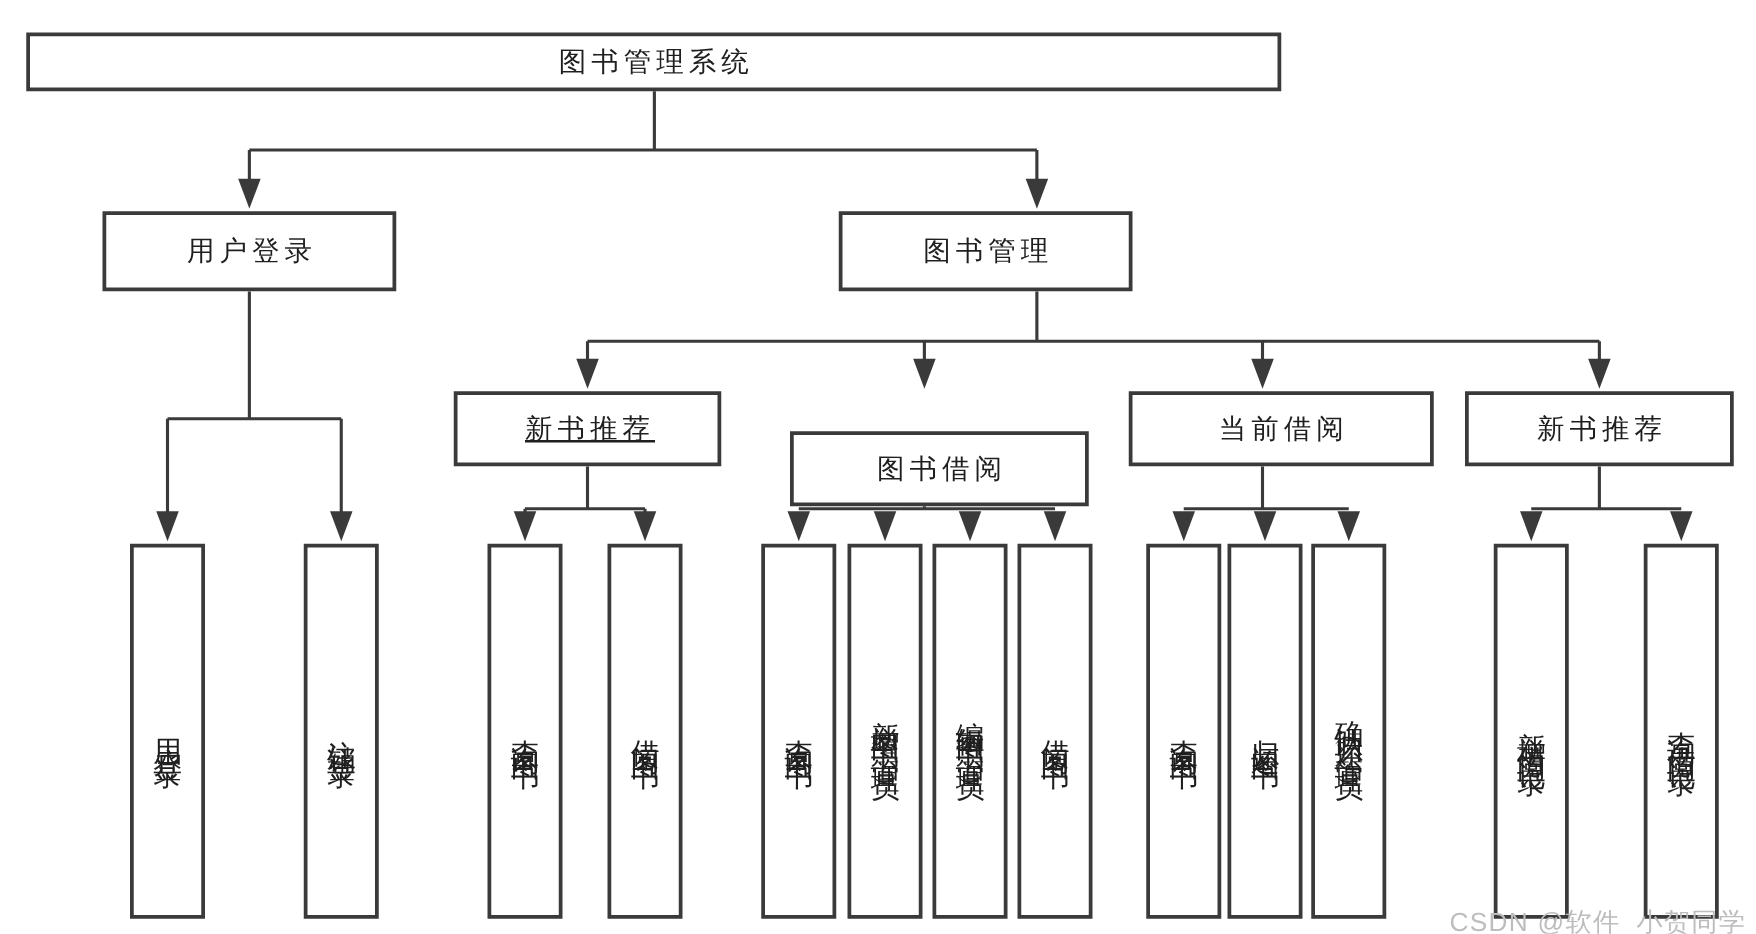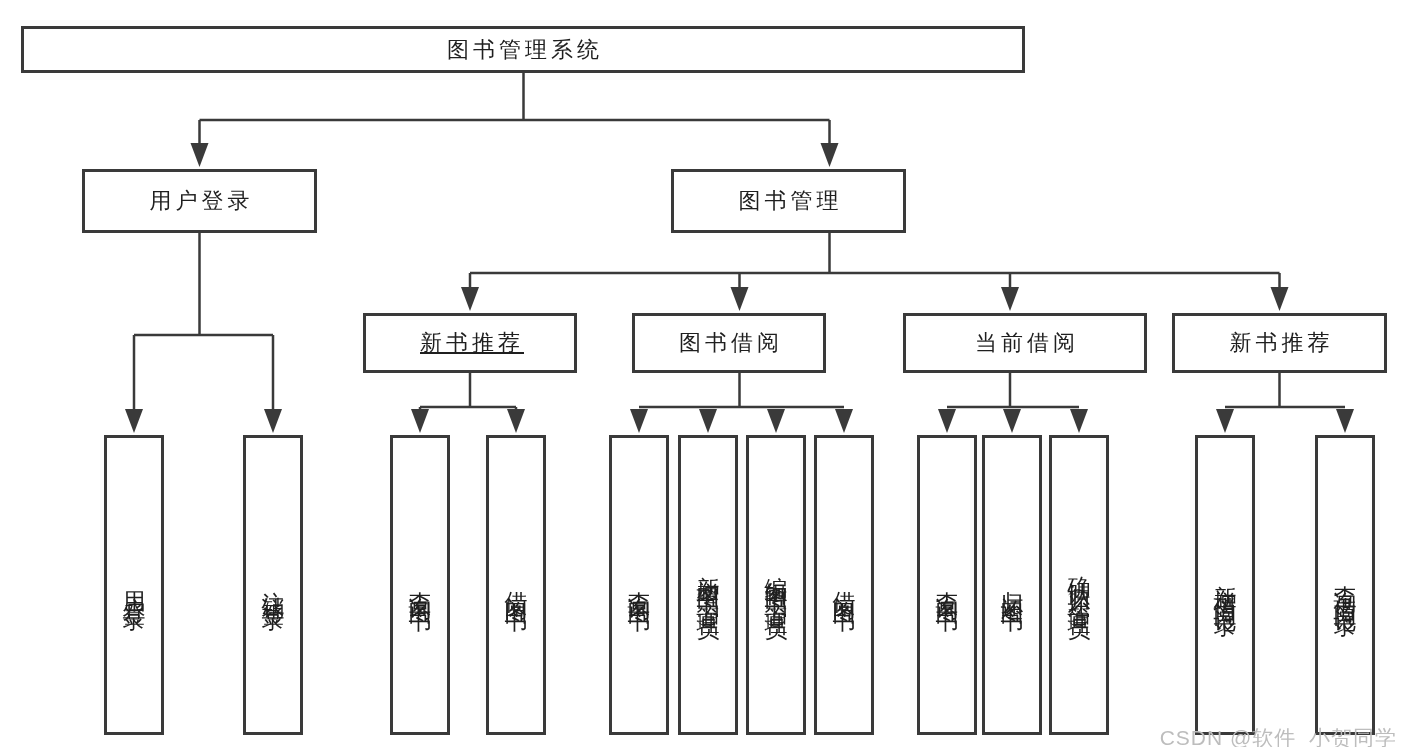--- a/index.html
+++ b/index.html
@@ -131,21 +131,21 @@
       <polygon points="1336,409 1354,409 1345,433"></polygon>
     </g>
   </svg>
 
   <div class="node root-node">图书管理系统</div>
 
   <div class="node lvl2" style="left:82px;">用户登录</div>
   <div class="node lvl2" style="left:671px;">图书管理</div>
 
   <div class="node lvl3" style="left:363px;width:214px;text-decoration:underline;">新书推荐</div>
-  <div class="node lvl3" style="left:632px;width:194px;">图书借阅</div>
+  <div class="node lvl3" style="left:632px;width:239px;margin-top:32px;">图书借阅</div>
   <div class="node lvl3" style="left:903px;width:244px;">当前借阅</div>
   <div class="node lvl3" style="left:1172px;width:215px;">新书推荐</div>
 
   <div class="node leaf" style="left:104px;">用户登录</div>
   <div class="node leaf" style="left:243px;">注销登录</div>
 
   <div class="node leaf" style="left:390px;">查询图书</div>
   <div class="node leaf" style="left:486px;">借阅图书</div>
 
   <div class="node leaf" style="left:609px;">查询图书</div>

